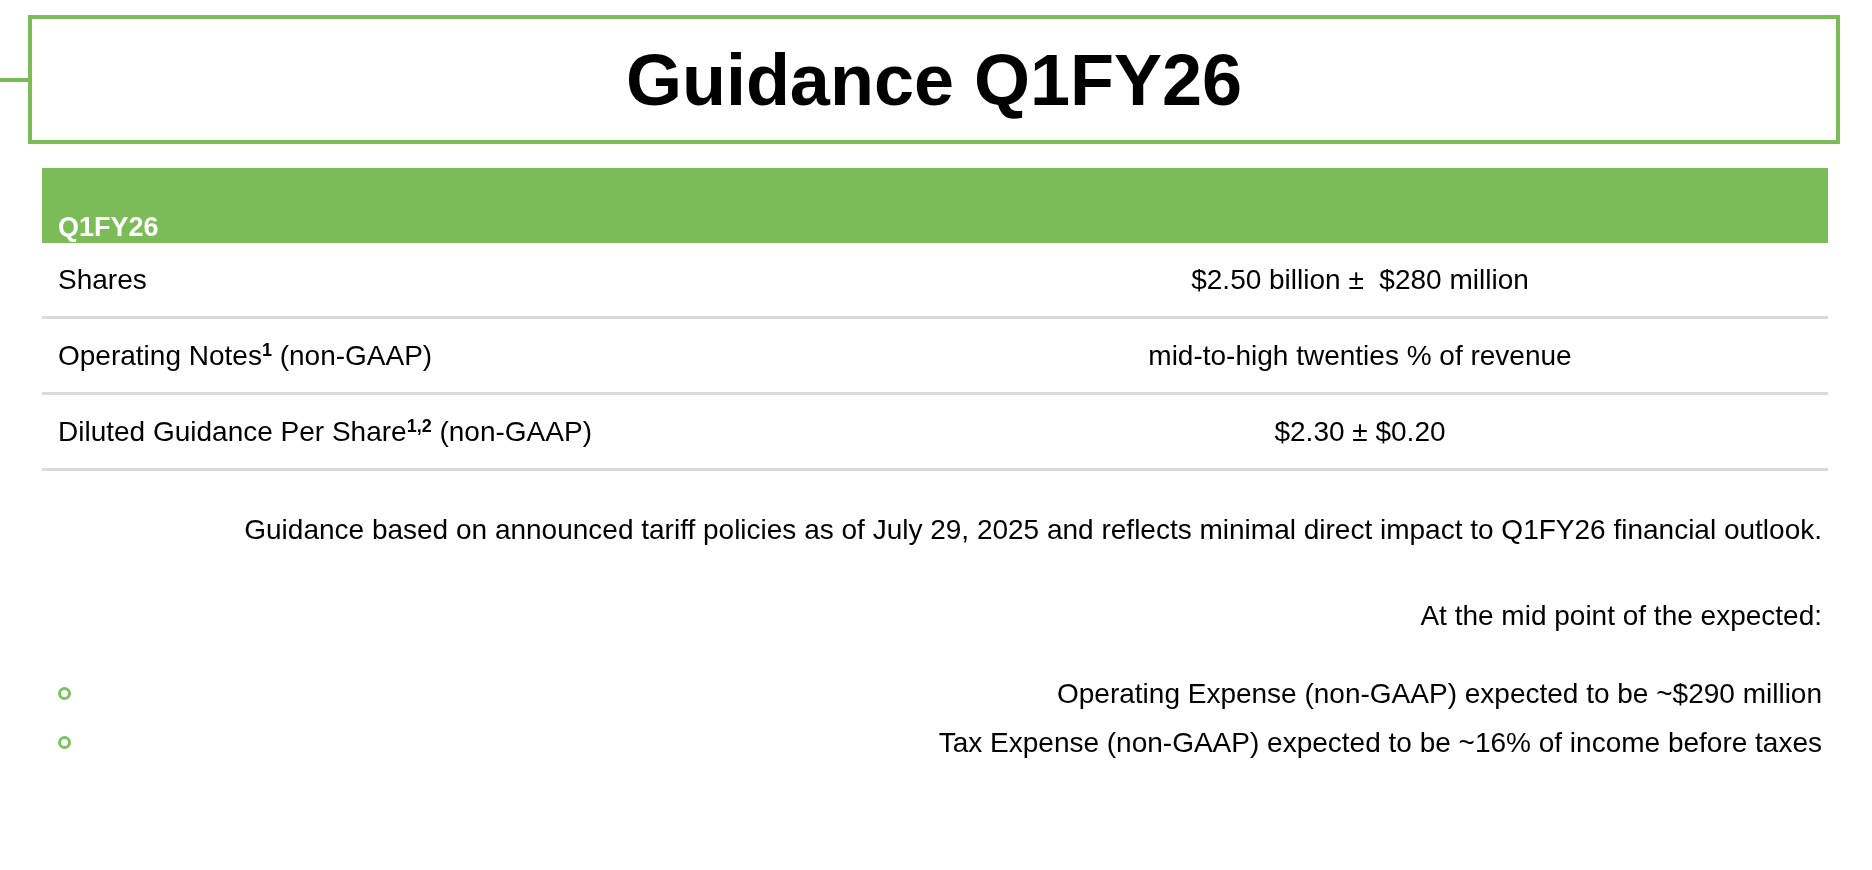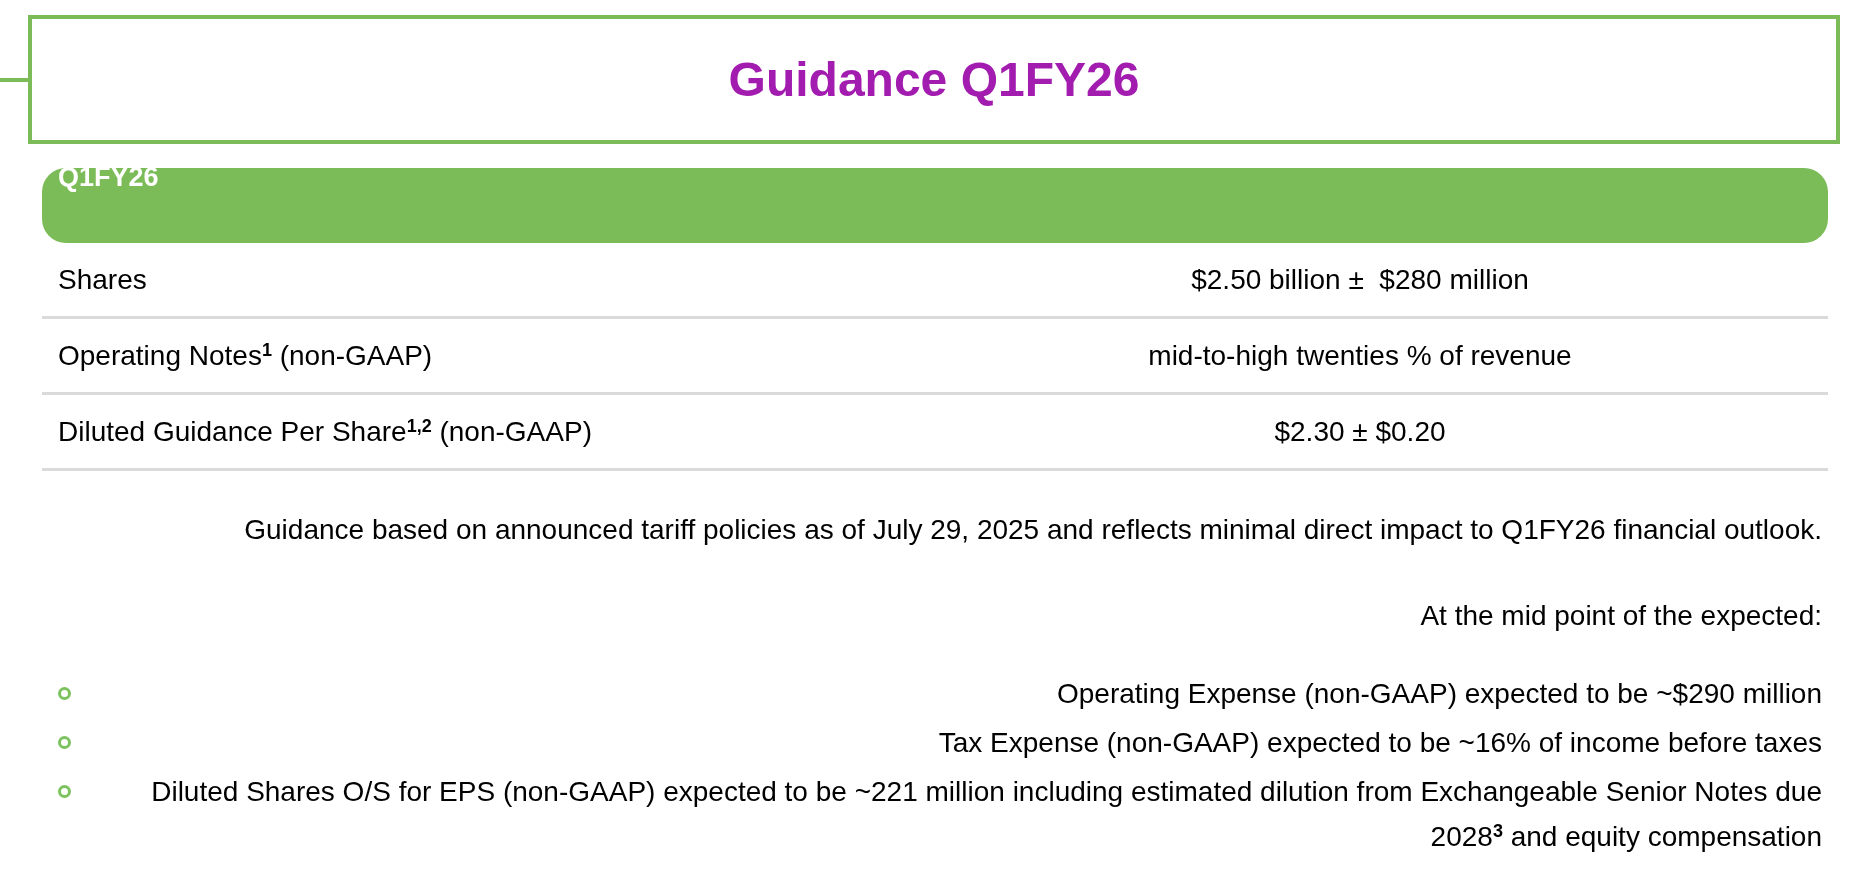--- a/index.html
+++ b/index.html
@@ -6,23 +6,23 @@
   html,body { background:#ffffff; }
   .slide {
     position:relative; width:1872px; height:870px; background:#ffffff;
     overflow:hidden; font-family:"Liberation Sans","DejaVu Sans",sans-serif; color:#000;
   }
   .left-tick { position:absolute; left:0; top:78px; width:30px; height:4px; background:#7BBC58; }
   .title-box {
     position:absolute; left:28px; top:15px; width:1812px; height:129px;
     border:4px solid #7BBC58; display:flex; align-items:center; justify-content:center;
   }
-  .title-text { font-size:48px; font-weight:bold; color:#a21caf; }
+  .title-text { font-size:72px; font-weight:bold; color:#000000; }
   .content { position:absolute; left:42px; top:168px; width:1786px; }
-  .table-header { height:75px; background:#7BBC58; display:flex; align-items:flex-start;border-radius:24px; }
+  .table-header { height:75px; background:#7BBC58; display:flex; align-items:flex-end; }
   .table-header .hdr-label {
     color:#ffffff; font-size:27px; font-weight:bold; padding-left:16px; margin-top:-6px;
   }
   .trow {
     display:flex; align-items:center; height:76px;
     border-bottom:3px solid #DADADA; font-size:28px;
   }
   .tlabel { width:958px; padding-left:16px; }
   .tvalue { width:720px; text-align:center; white-space:pre; }
   .tspacer { flex:1; }
@@ -82,20 +82,16 @@
 
     <ul class="bullets">
       <li>
         <span class="bcircle"></span>
         <span class="btext"><span>Operating Expense (non-GAAP) expected to be ~$290 million</span><sup class="fn"></sup><span></span></span>
       </li>
       <li>
         <span class="bcircle"></span>
         <span class="btext"><span>Tax Expense (non-GAAP) expected to be ~16% of income before taxes</span><sup class="fn"></sup><span></span></span>
       </li>
-      <li>
-        <span class="bcircle"></span>
-        <span class="btext"><span>Diluted Shares O/S for EPS (non-GAAP) expected to be ~221 million including estimated dilution from Exchangeable Senior Notes due 2028</span><sup class="fn">3</sup><span> and equity compensation</span></span>
-      </li>
     </ul>
   </div>
 
 </div>
 
 </body></html>

